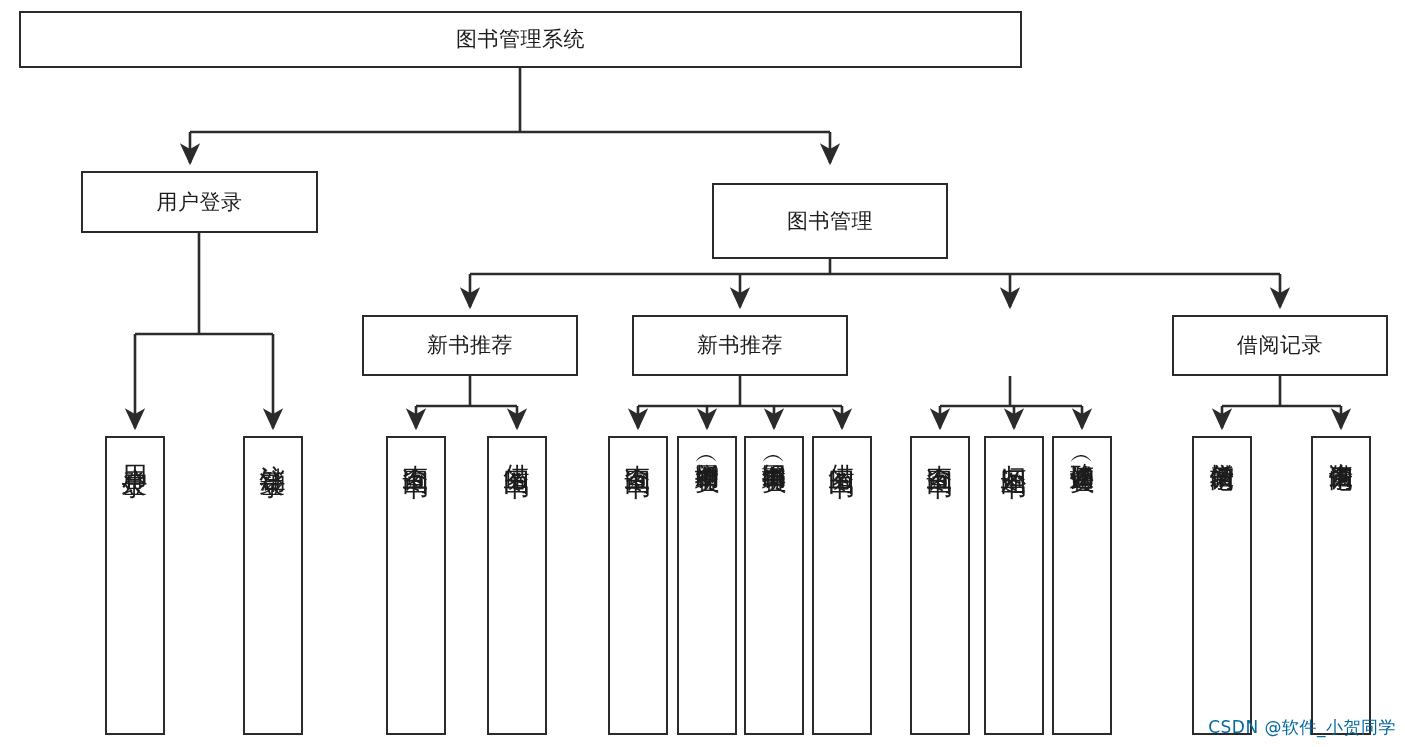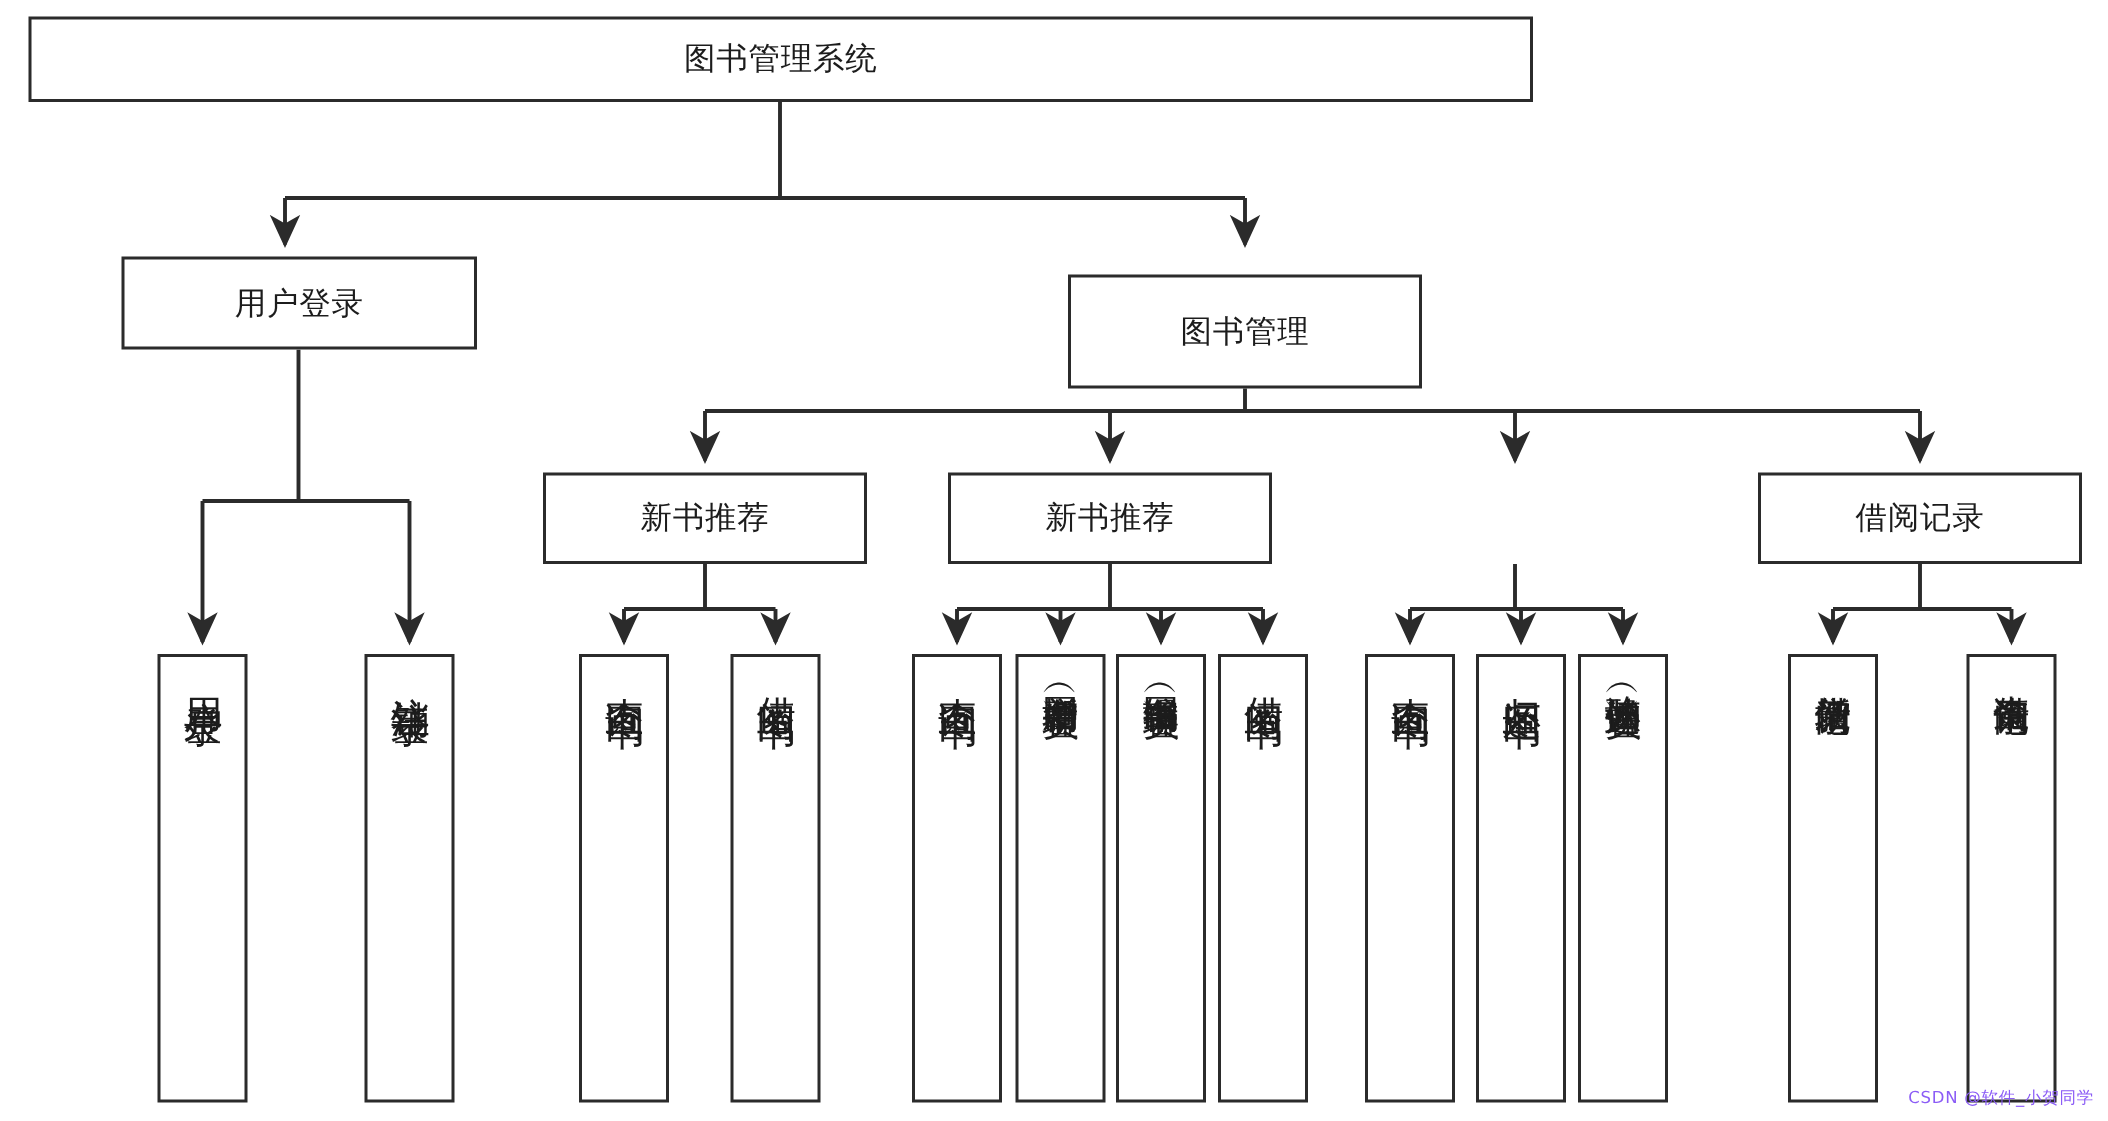--- a/index.html
+++ b/index.html
@@ -58,22 +58,22 @@
     white-space: nowrap;
   }
   .node.vert.tight .label {
     font-size: 24px;
     letter-spacing: 1px;
   }
   #watermark {
     position: absolute;
     right: 9px;
     bottom: 8px;
-    font-size: 11px;
-    color: #8b5cf6;
+    font-size: 17px;
+    color: #0369a1;
     white-space: nowrap;
     letter-spacing: 0.5px;
   }
 </style>
 </head>
 <body>
 
 <div id="canvas">
 
   <svg class="edges" viewBox="0 0 1405 747" xmlns="http://www.w3.org/2000/svg">

